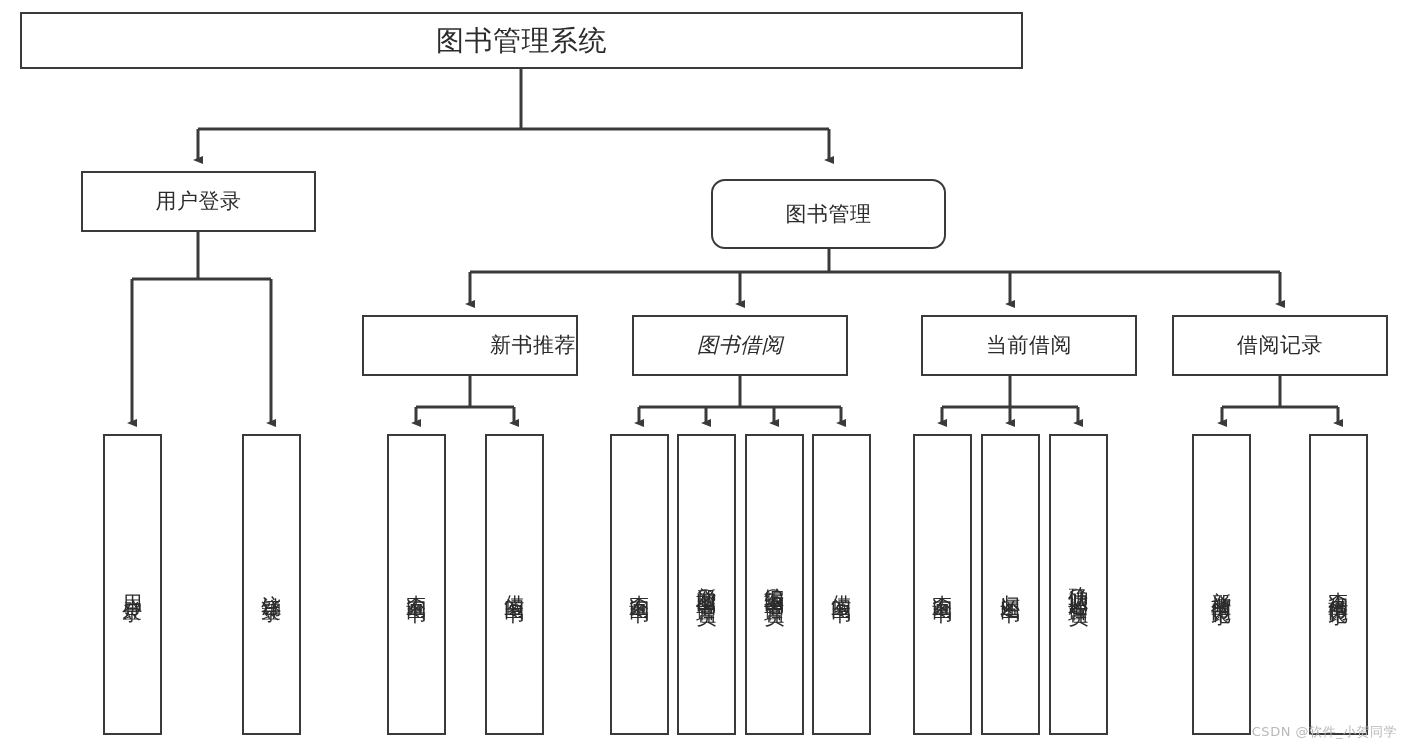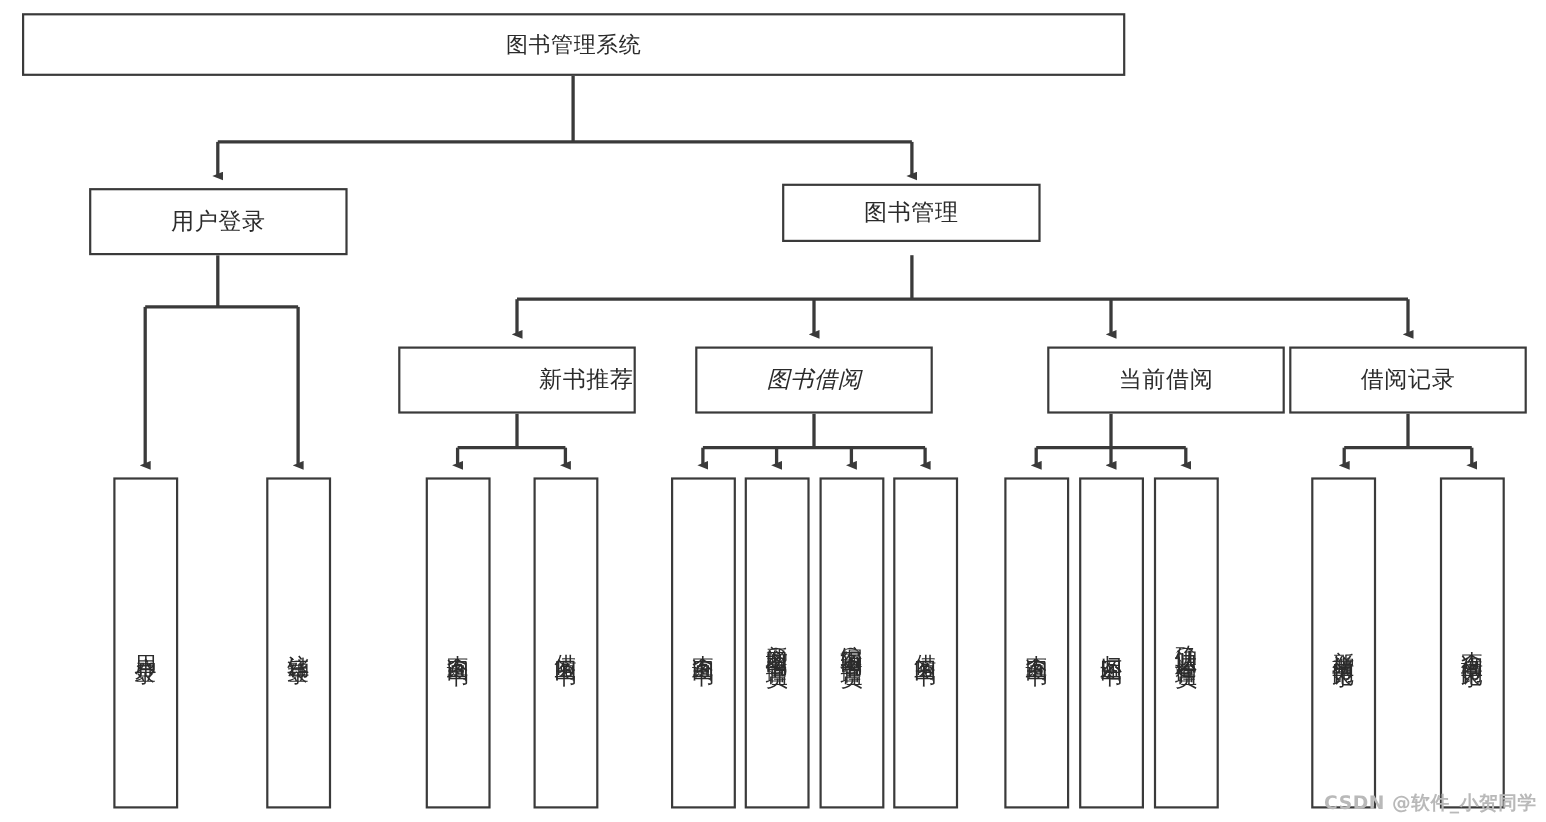--- a/index.html
+++ b/index.html
@@ -40,45 +40,44 @@
     text-align: center;
     line-height: 1.18;
   }
   
   .node.h .label {
     font-size: 21px;
     letter-spacing: 0.5px;
     white-space: nowrap;
   }
   .node.root .label {
-    font-size: 20px;
+    font-size: 28px;
   }
   
   .node.v {
     align-items: center;
     justify-content: center;
   }
   .node.v .label {
     writing-mode: vertical-rl;
     text-orientation: upright;
     font-size: 20px;
     line-height: 1.12;
     letter-spacing: 3px;
     white-space: nowrap;
   }
   .watermark {
     position: absolute;
     right: 8px;
     bottom: 6px;
-    font-size: 17px;
+    font-size: 13px;
     color: #b9b9b9;
     letter-spacing: 0.5px;
     z-index: 5;
     white-space: nowrap;
-    font-weight: bold;
   }
 </style>
 </head>
 <body>
 
 <div id="canvas">
 
   <svg id="edges" viewBox="0 0 1405 747" xmlns="http://www.w3.org/2000/svg">
     <defs>
       <marker id="arrow" markerWidth="10" markerHeight="10" refX="4" refY="5" orient="auto" markerUnits="userSpaceOnUse">
@@ -129,31 +128,31 @@
     </g>
   </svg>
 
   <div class="node h root" style="left:20px; top:12px; width:1003px; height:57px;">
     <span class="label">图书管理系统</span>
   </div>
 
   <div class="node h" style="left:81px; top:171px; width:235px; height:61px;">
     <span class="label">用户登录</span>
   </div>
-  <div class="node h" style="left:711px; top:167px; width:235px; height:53px;">
+  <div class="node h" style="left:711px; top:179px; width:235px; height:70px;border-radius:14px;">
     <span class="label">图书管理</span>
   </div>
 
   <div class="node h" style="left:362px; top:315px; width:216px; height:61px;justify-content:flex-end;">
     <span class="label">新书推荐</span>
   </div>
   <div class="node h" style="left:632px; top:315px; width:216px; height:61px;font-style:italic;">
     <span class="label">图书借阅</span>
   </div>
-  <div class="node h" style="left:952px; top:315px; width:216px; height:61px;">
+  <div class="node h" style="left:921px; top:315px; width:216px; height:61px;">
     <span class="label">当前借阅</span>
   </div>
   <div class="node h" style="left:1172px; top:315px; width:216px; height:61px;">
     <span class="label">借阅记录</span>
   </div>
 
   <div class="node v" style="left:103px; top:434px; width:59px; height:301px;">
     <span class="label">用户登录</span>
   </div>
   <div class="node v" style="left:242px; top:434px; width:59px; height:301px;">

